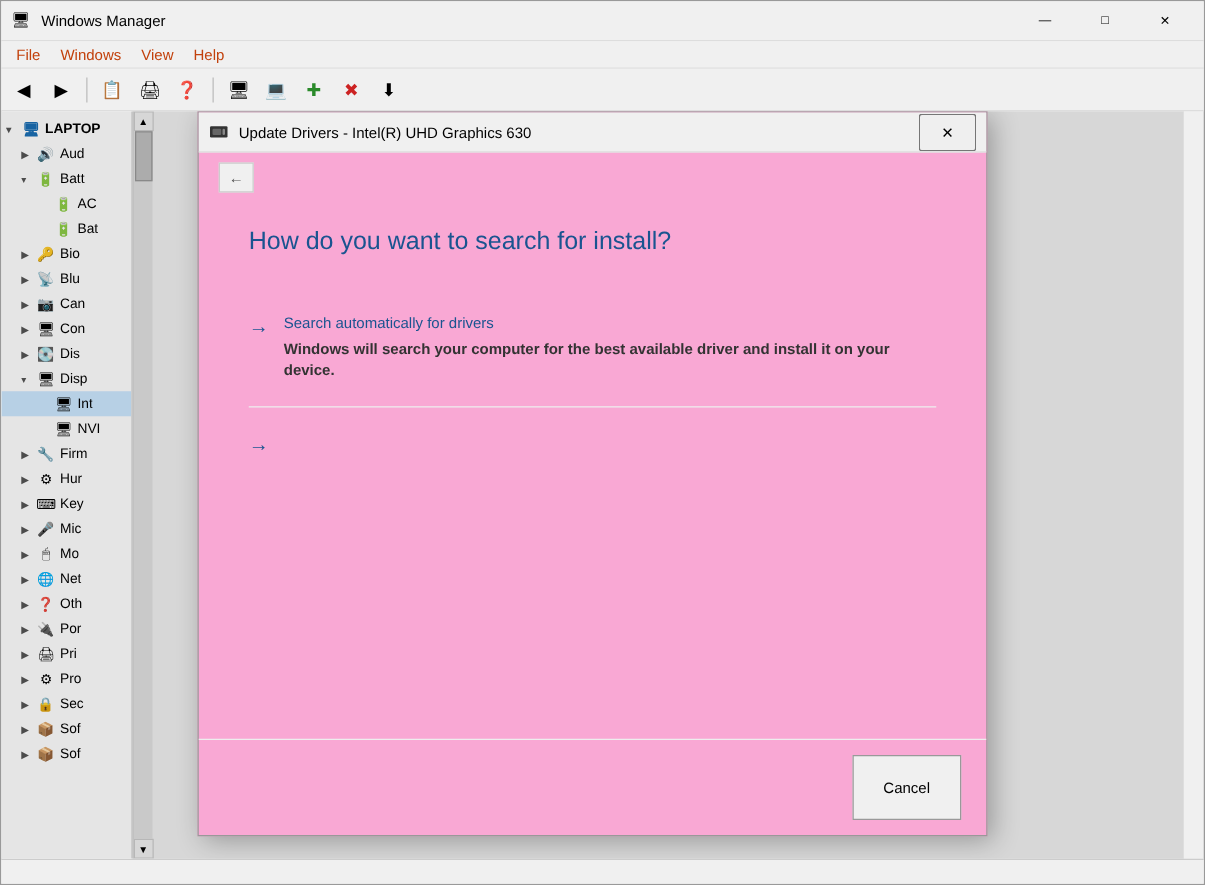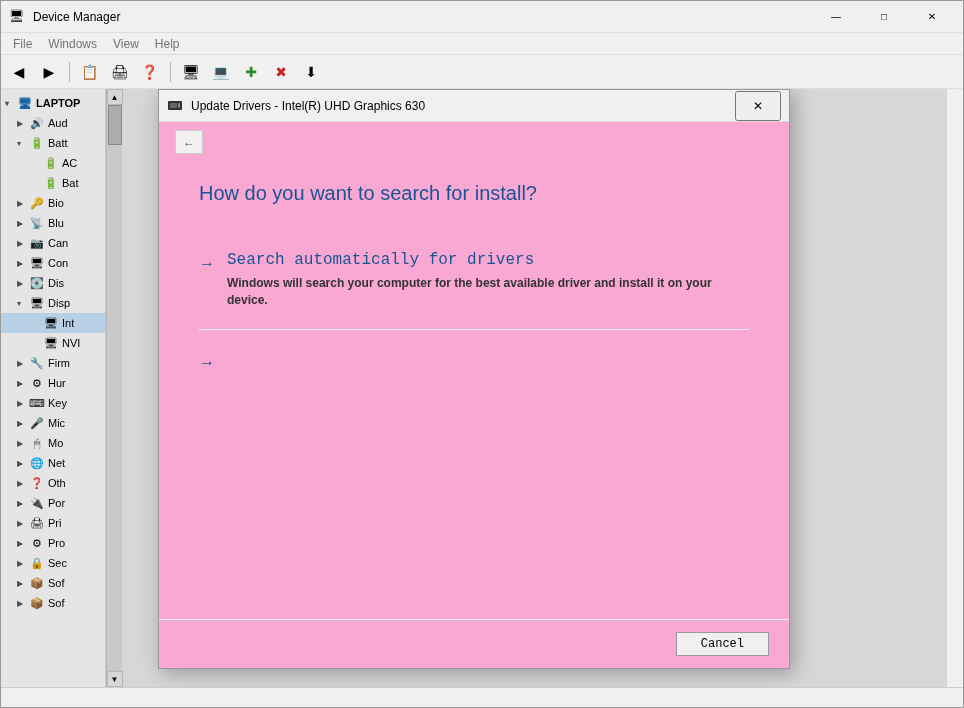--- a/index.html
+++ b/index.html
@@ -74,21 +74,21 @@
       display: flex;
       align-items: center;
       padding: 0 4px;
       border-bottom: 1px solid #ddd;
     }
 
     .menu-item {
       padding: 2px 8px;
       cursor: pointer;
       font-size: 12px;
-      color: #737373;
+      color: #c2410c;
     }
 
     
     .toolbar {
       height: 34px;
       background: #f0f0f0;
       display: flex;
       align-items: center;
       padding: 0 4px;
       border-bottom: 1px solid #ddd;
@@ -317,47 +317,46 @@
       flex-shrink: 0;
     }
 
     .option-content {
       display: flex;
       flex-direction: column;
       gap: 6px;
     }
 
     .option-title {
-      font-size: 16px;
+      font-size: 12px;
       color: #1a5490;
       font-weight: 400;
-      font-family: Liberation Mono, monospace;
     }
 
     .option-desc {
       font-size: 12px;
       color: #333;
       line-height: 1.4;
       font-weight: bold;
     }
 
     .dialog-footer {
       padding: 12px 20px;
       display: flex;
       justify-content: flex-end;
       border-top: 1px solid #eee;
     }
 
     .cancel-btn {
-      padding: 4px 24px;
+      padding: 18px 24px;
       background: #f0f0f0;
       border: 1px solid #999;
       cursor: pointer;
       font-size: 12px;
-      font-family: Liberation Mono, monospace;
+      font-family: Liberation Sans, sans-serif;
     }
 
     
     .bottom-status {
       height: 20px;
       background: #f0f0f0;
       border-top: 1px solid #ccc;
       display: flex;
       align-items: center;
       padding: 0 8px;
@@ -375,21 +374,21 @@
     }
   </style>
 </head>
 <body>
 
 <div class="window">
 
   <div class="title-bar">
     <div class="title-bar-left">
       <span class="title-bar-icon">🖥</span>
-      <span class="title-bar-title">Device Manager</span>
+      <span class="title-bar-title">Windows Manager</span>
     </div>
     <div class="title-bar-controls">
       <button class="title-btn">—</button>
       <button class="title-btn">□</button>
       <button class="title-btn close">✕</button>
     </div>
   </div>
 
   <div class="menu-bar">
     <div class="menu-item">File</div>

